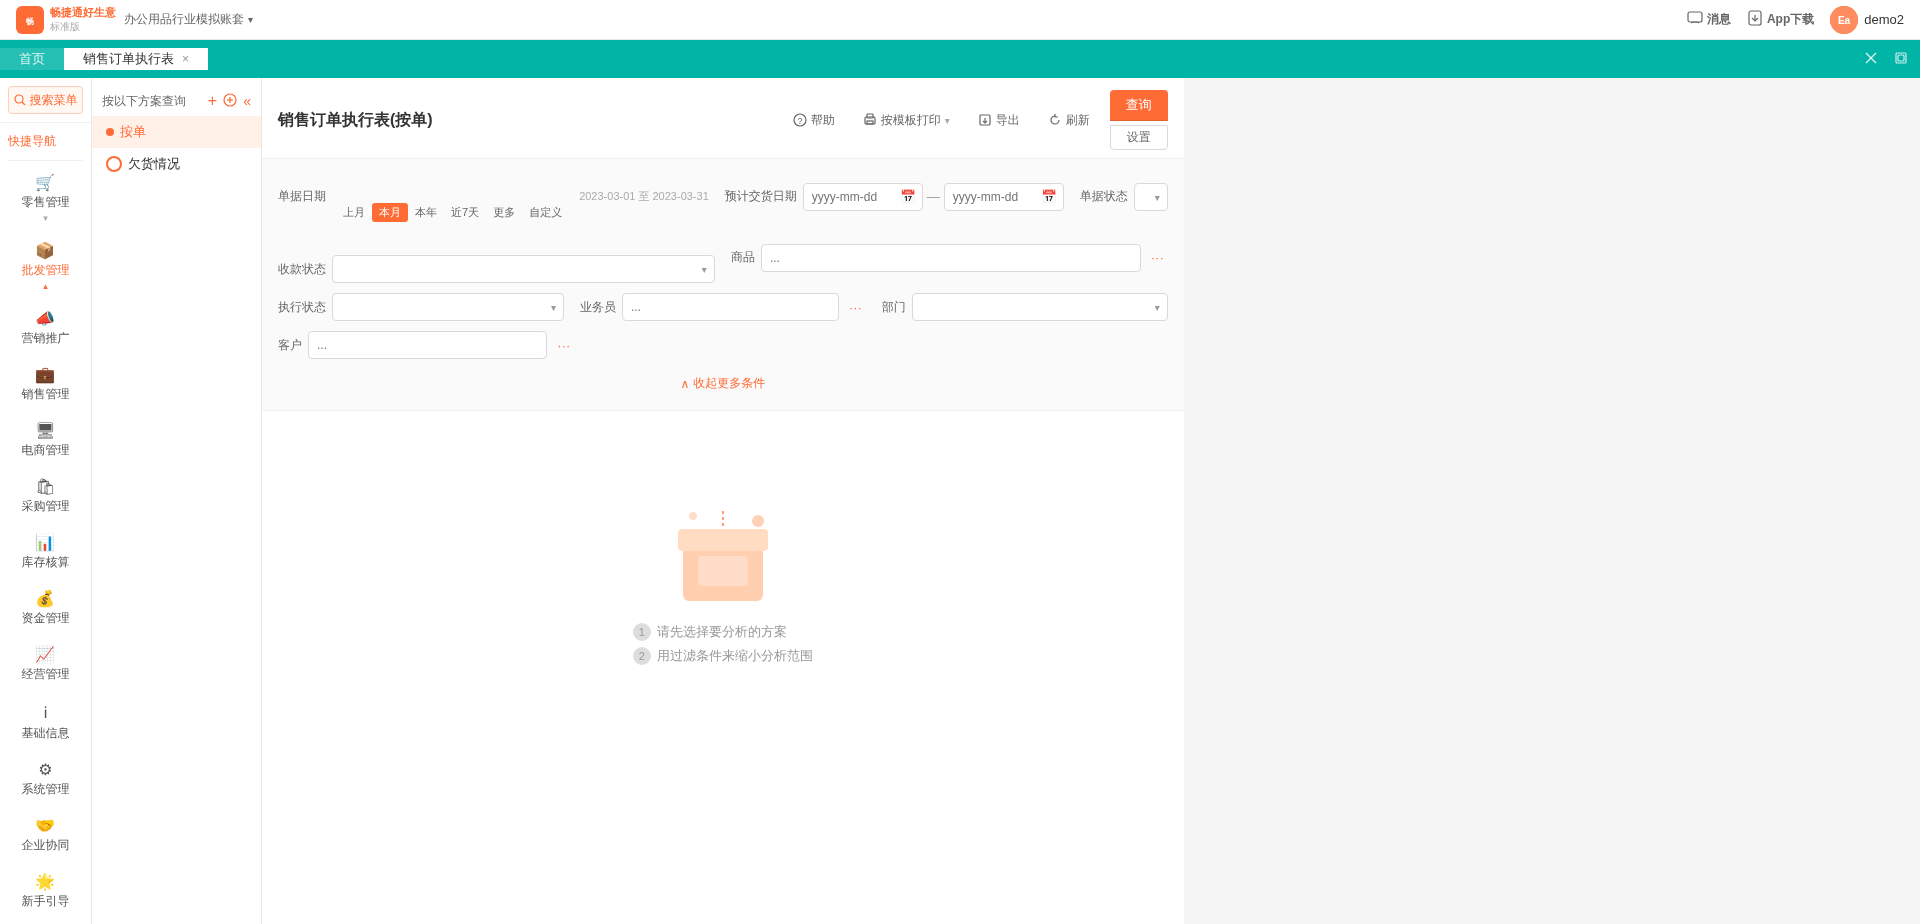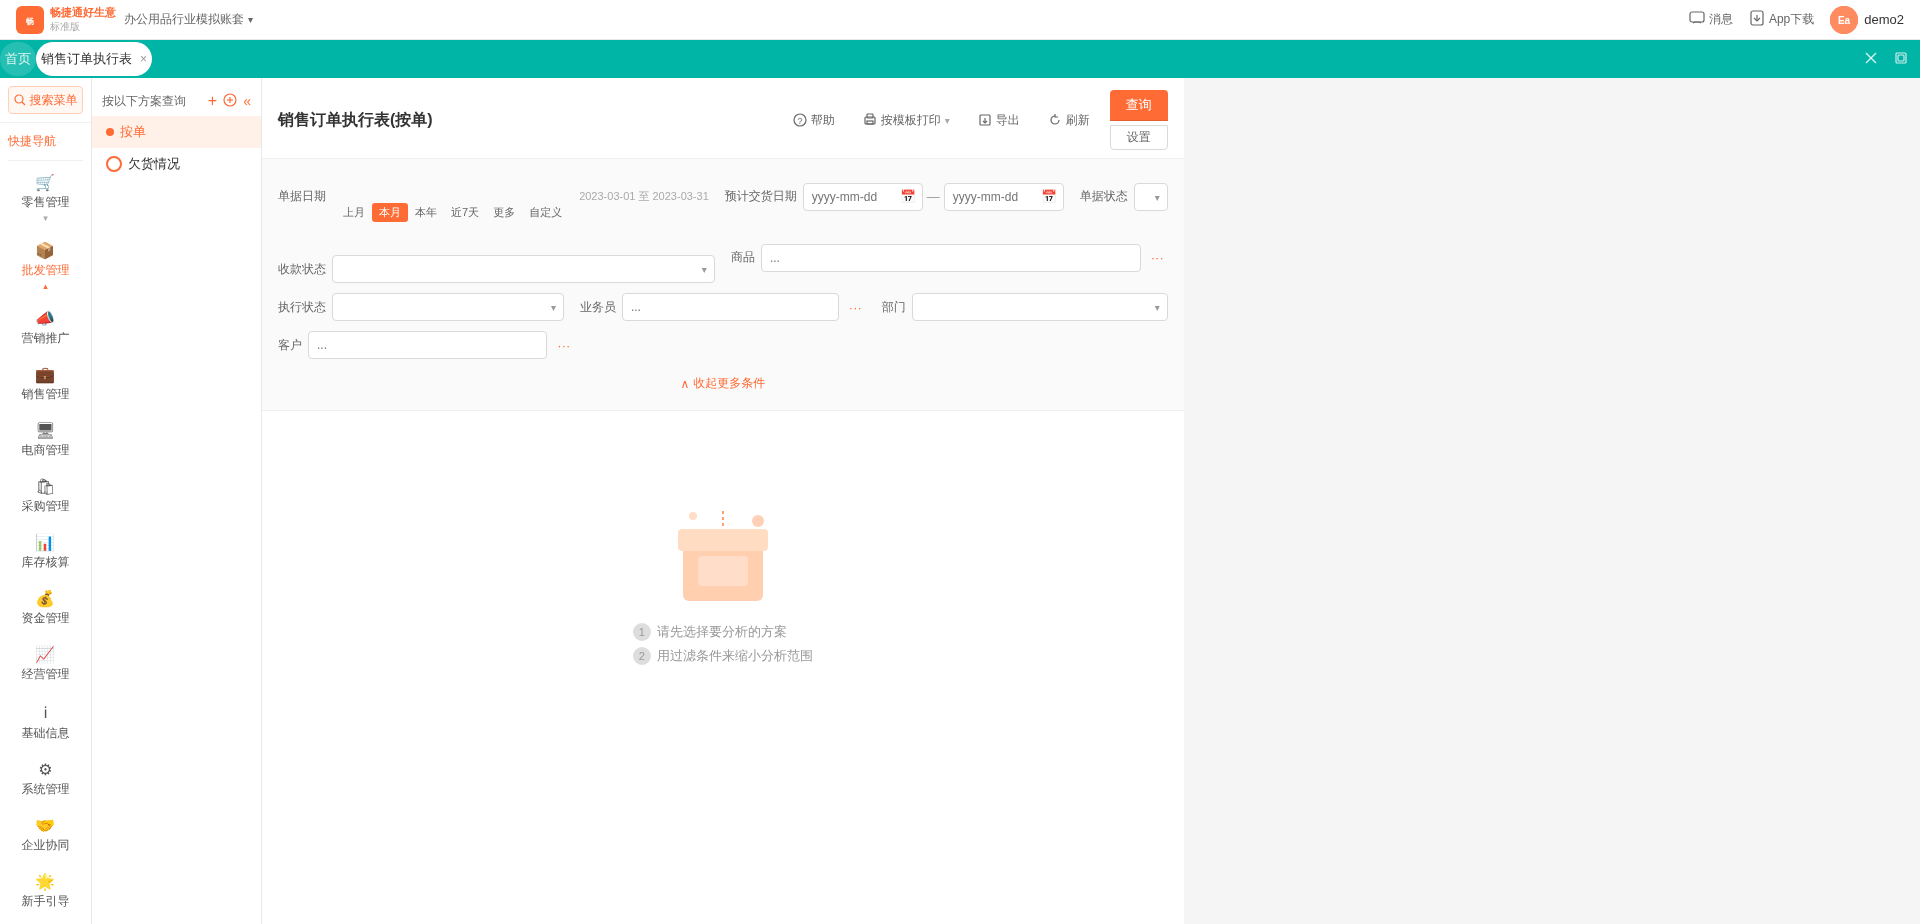--- a/index.html
+++ b/index.html
@@ -51,20 +51,21 @@
       align-items: center;
       gap: 16px;
     }
     .header-btn {
       display: flex;
       align-items: center;
       gap: 4px;
       color: #666;
       font-size: 12px;
       cursor: pointer;
+      font-weight: bold;
     }
     .avatar {
       width: 28px;
       height: 28px;
       border-radius: 50%;
       background: #ff6b35;
       display: flex;
       align-items: flex-end;
       justify-content: center;
       color: white;
@@ -74,29 +75,28 @@
     
     
     .nav-tabs {
       height: 38px;
       background: #00b4a6;
       display: flex;
       align-items: center;
       padding: 0 0;
     }
     .nav-tab {
-      height: 34px;
-      display: flex;
-      align-items: center;
-      padding: 0 5px;
+      height: 22px;
+      display: flex;
+      align-items: center;
+      padding: 0 19px;
       color: rgba(255,255,255,0.85);
       font-size: 13px;
       cursor: pointer;
       position: relative;
-      border-radius: 18px;
     }
     .nav-tab.home {
       background: rgba(255,255,255,0.15);
     }
     .nav-tab.active {
       background: white;
       color: #333;
       justify-content: space-between;
     }
     .nav-tab .close-btn {

